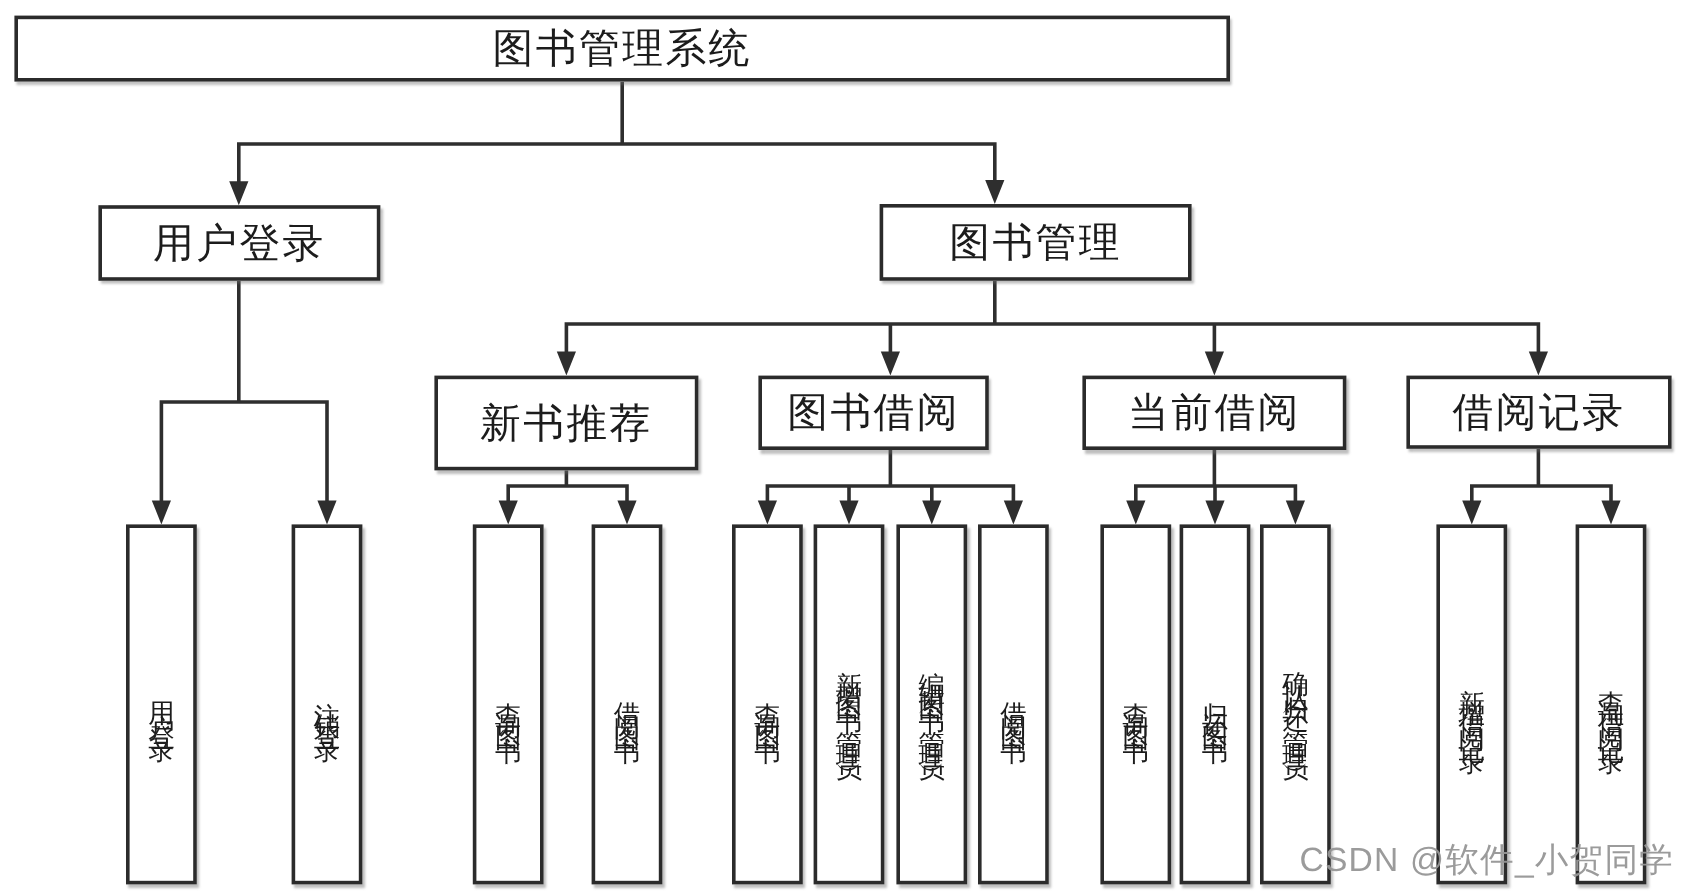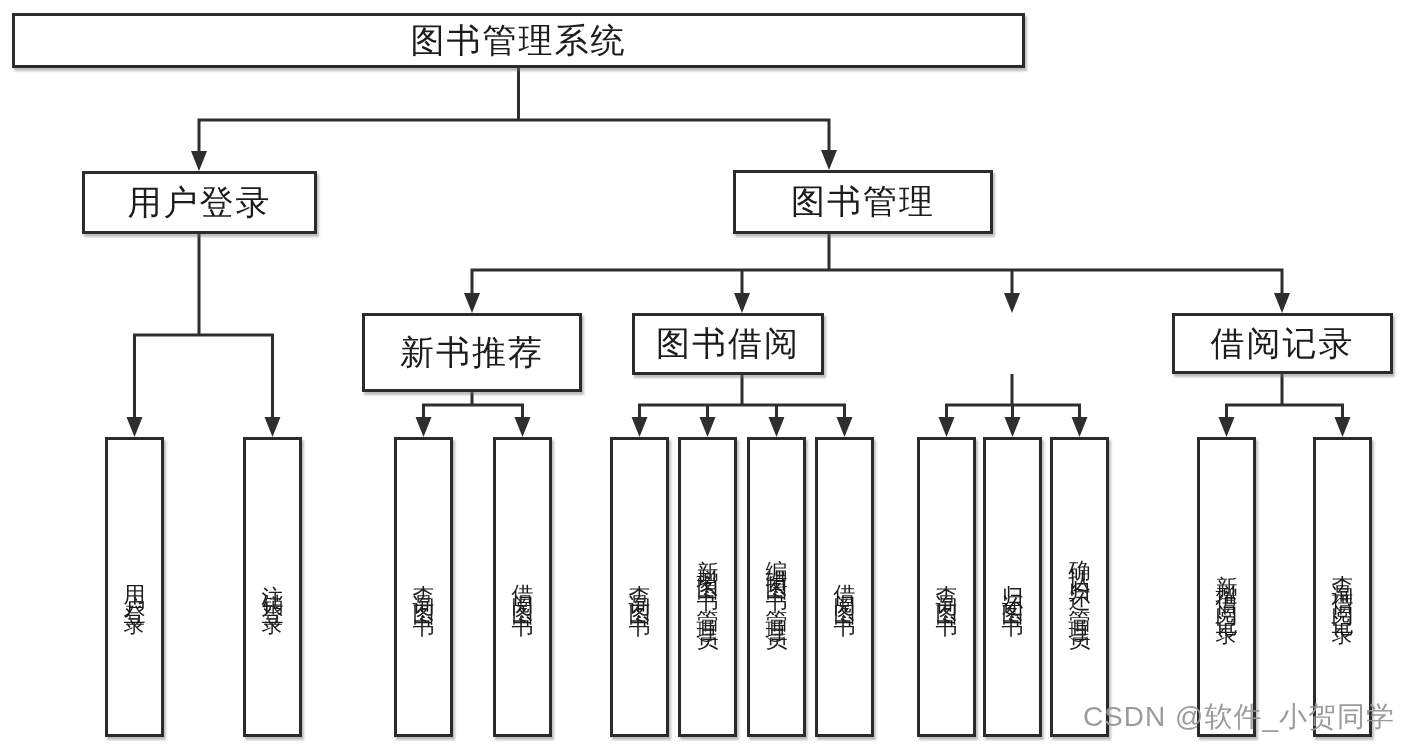--- a/index.html
+++ b/index.html
@@ -137,20 +137,23 @@
   <div class="box n-mgmt">
     <span class="h-label">图书管理</span>
   </div>
 
   <div class="box n-l3a">
     <span class="h-label">新书推荐</span>
   </div>
   <div class="box n-l3b">
     <span class="h-label">图书借阅</span>
   </div>
+  <div class="box n-l3c">
+    <span class="h-label">当前借阅</span>
+  </div>
   <div class="box n-l3d">
     <span class="h-label">借阅记录</span>
   </div>
 
   <div class="box leaf x105">
     <span class="v-label">用户登录</span>
   </div>
   <div class="box leaf x243">
     <span class="v-label">注销登录</span>
   </div>

